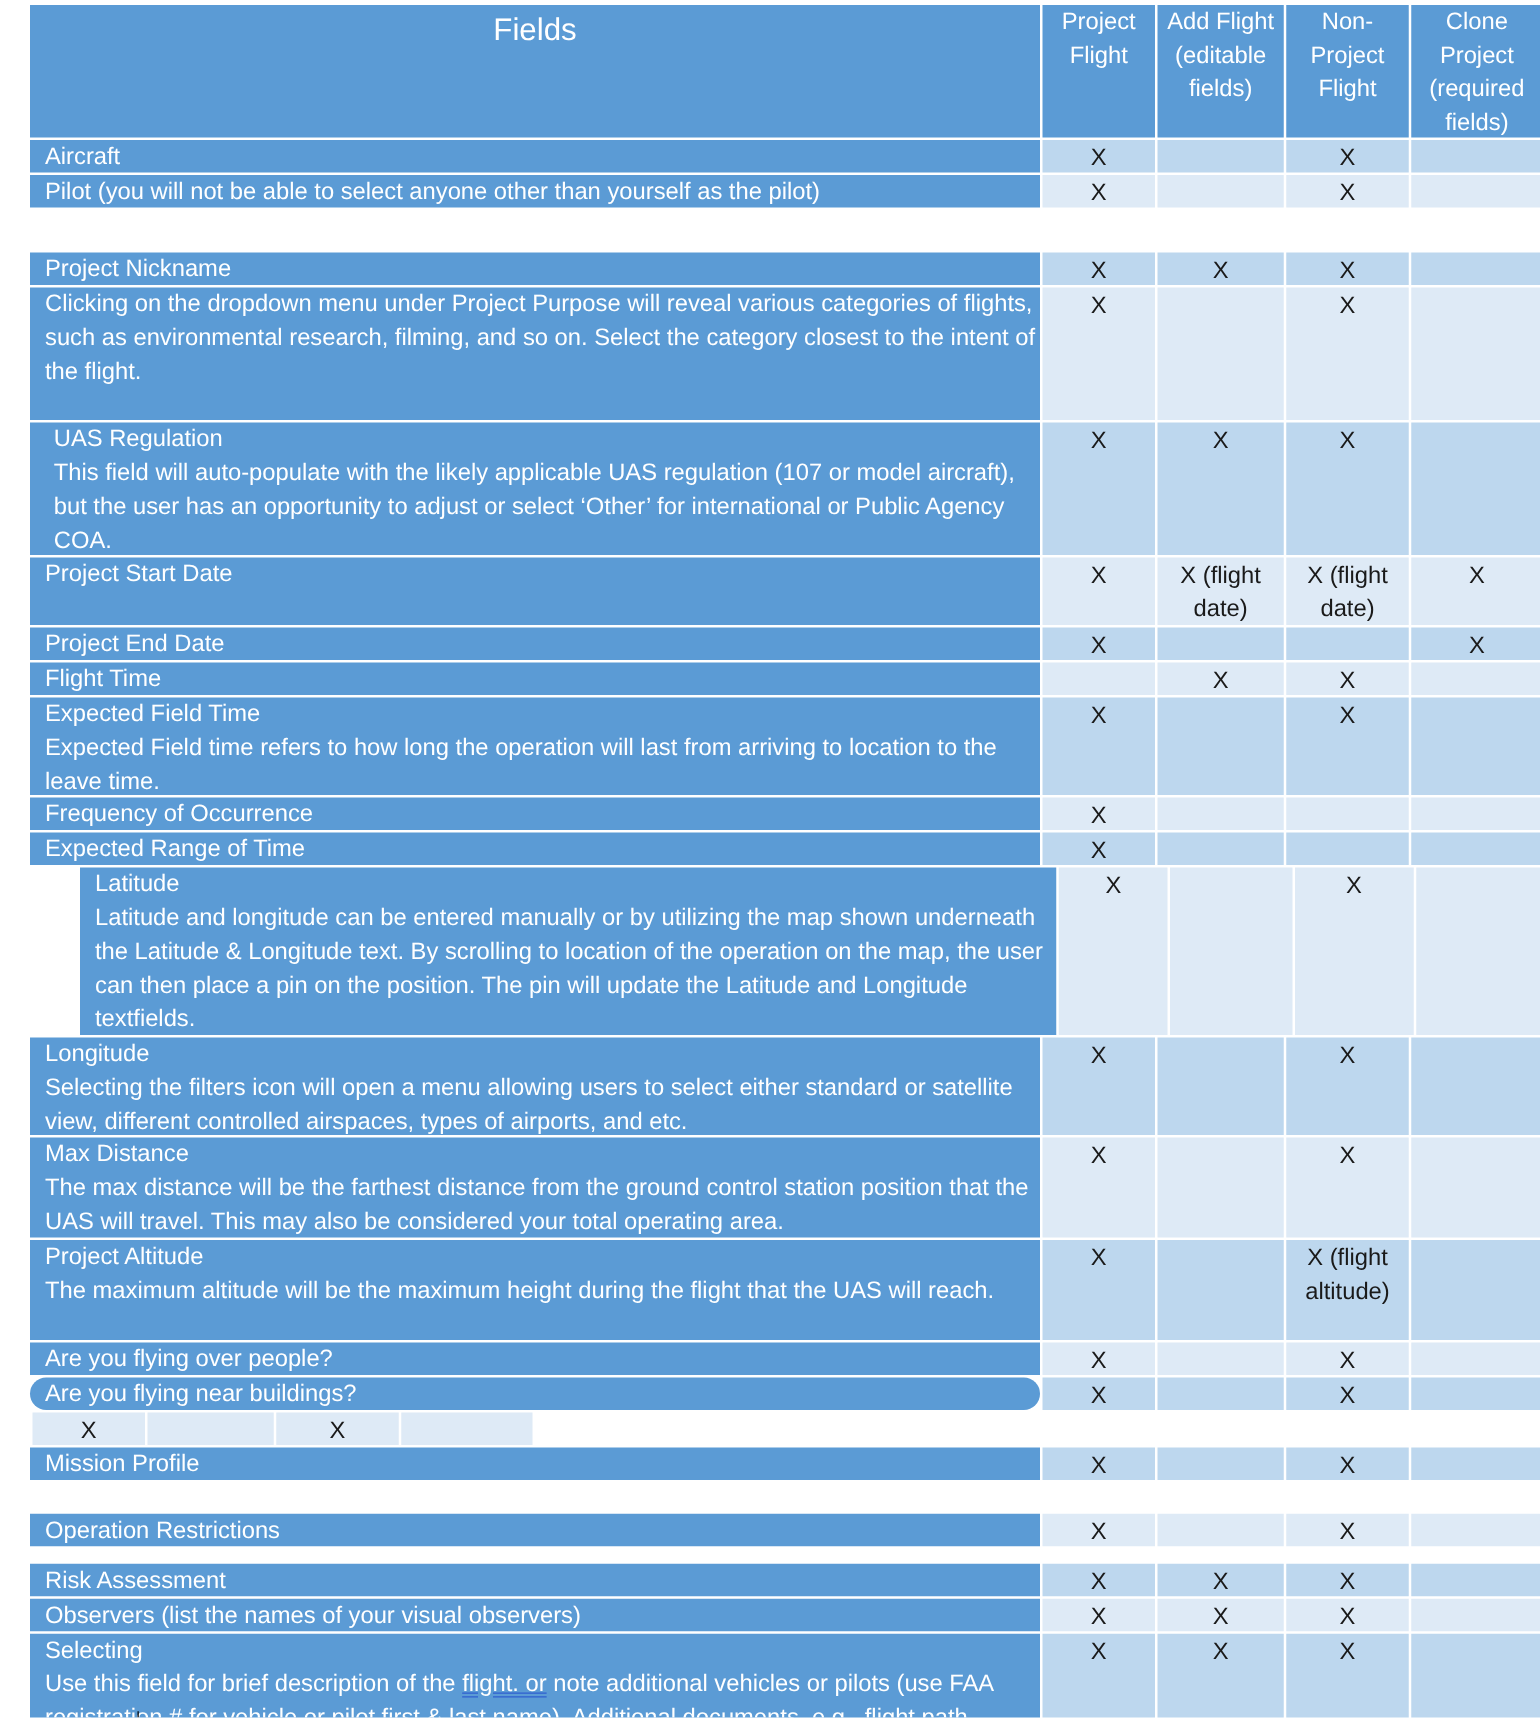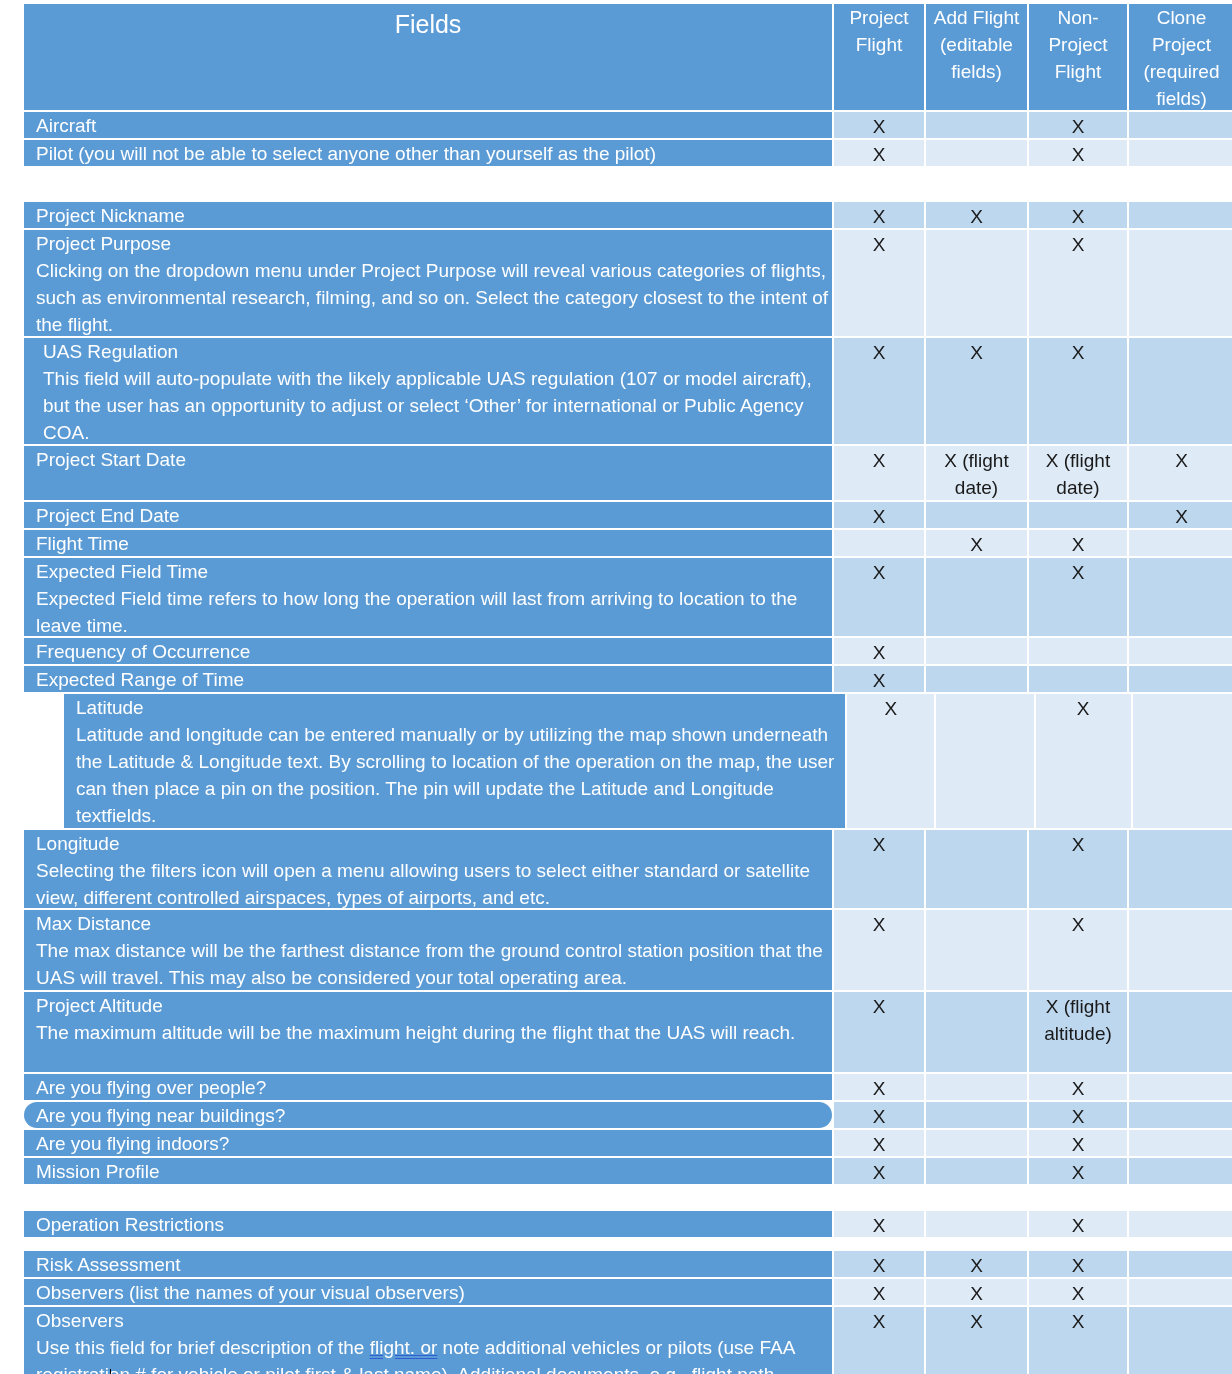--- a/index.html
+++ b/index.html
@@ -60,21 +60,20 @@
         <div class="field" style="height: 26px;">
           <span class="title">Project Nickname</span>
         </div>
         <div class="cell c1" style="height: 26px;">X</div>
         <div class="cell c2" style="height: 26px;">X</div>
         <div class="cell c3" style="height: 26px;">X</div>
         <div class="cell c4" style="height: 26px;"></div>
       </div>
       <div class="row light" style="height: 106px;">
         <div class="field" style="height: 106px;">
-          <span class="title">Project Purpose</span>
           <span class="desc">Clicking on the dropdown menu under Project Purpose will reveal various categories of flights, such as environmental research,  filming, and so on. Select the category closest to the intent of the flight.</span>
         </div>
         <div class="cell c1" style="height: 106px;">X</div>
         <div class="cell c2" style="height: 106px;"></div>
         <div class="cell c3" style="height: 106px;">X</div>
         <div class="cell c4" style="height: 106px;"></div>
       </div>
       <div class="row dark" style="height: 106px;">
         <div class="field" style="height: 106px; padding-left: 19px;">
           <span class="title">UAS Regulation</span>
@@ -192,23 +191,20 @@
       <div class="row dark" style="height: 26px;">
         <div class="field" style="height: 26px; border-radius: 13px;">
           <span class="title">Are you flying near buildings?</span>
         </div>
         <div class="cell c1" style="height: 26px;">X</div>
         <div class="cell c2" style="height: 26px;"></div>
         <div class="cell c3" style="height: 26px;">X</div>
         <div class="cell c4" style="height: 26px;"></div>
       </div>
       <div class="row light" style="height: 26px;">
-        <div class="field" style="height: 26px;">
-          <span class="title">Are you flying indoors?</span>
-        </div>
         <div class="cell c1" style="height: 26px;">X</div>
         <div class="cell c2" style="height: 26px;"></div>
         <div class="cell c3" style="height: 26px;">X</div>
         <div class="cell c4" style="height: 26px;"></div>
       </div>
       <div class="row dark" style="height: 26px; align-items: flex-end;">
         <div class="field" style="height: 26px;">
           <span class="title">Mission Profile</span>
         </div>
         <div class="cell c1" style="height: 26px;">X</div>
@@ -238,21 +234,21 @@
         <div class="field" style="height: 26px;">
           <span class="title">Observers (list the names of your visual observers)</span>
         </div>
         <div class="cell c1" style="height: 26px;">X</div>
         <div class="cell c2" style="height: 26px;">X</div>
         <div class="cell c3" style="height: 26px;">X</div>
         <div class="cell c4" style="height: 26px;"></div>
       </div>
       <div class="row dark" style="height: 130px;">
         <div class="field" style="height: 130px;">
-          <span class="title">Observers</span>
+          <span class="title">Selecting</span>
           <span class="desc"><span>Use this field for brief description of the </span><span class="ul">flight. or</span><span> note additional vehicles or pilots (use FAA registration # for vehicle or pilot first &amp; last name). Additional  documents, e.g., flight path diagrams or safety mitigation plans can be added after draft has been saved.</span></span>
         </div>
         <div class="cell c1" style="height: 130px;">X</div>
         <div class="cell c2" style="height: 130px;">X</div>
         <div class="cell c3" style="height: 130px;">X</div>
         <div class="cell c4" style="height: 130px;"></div>
       </div>
     </div>
 </div>
 

